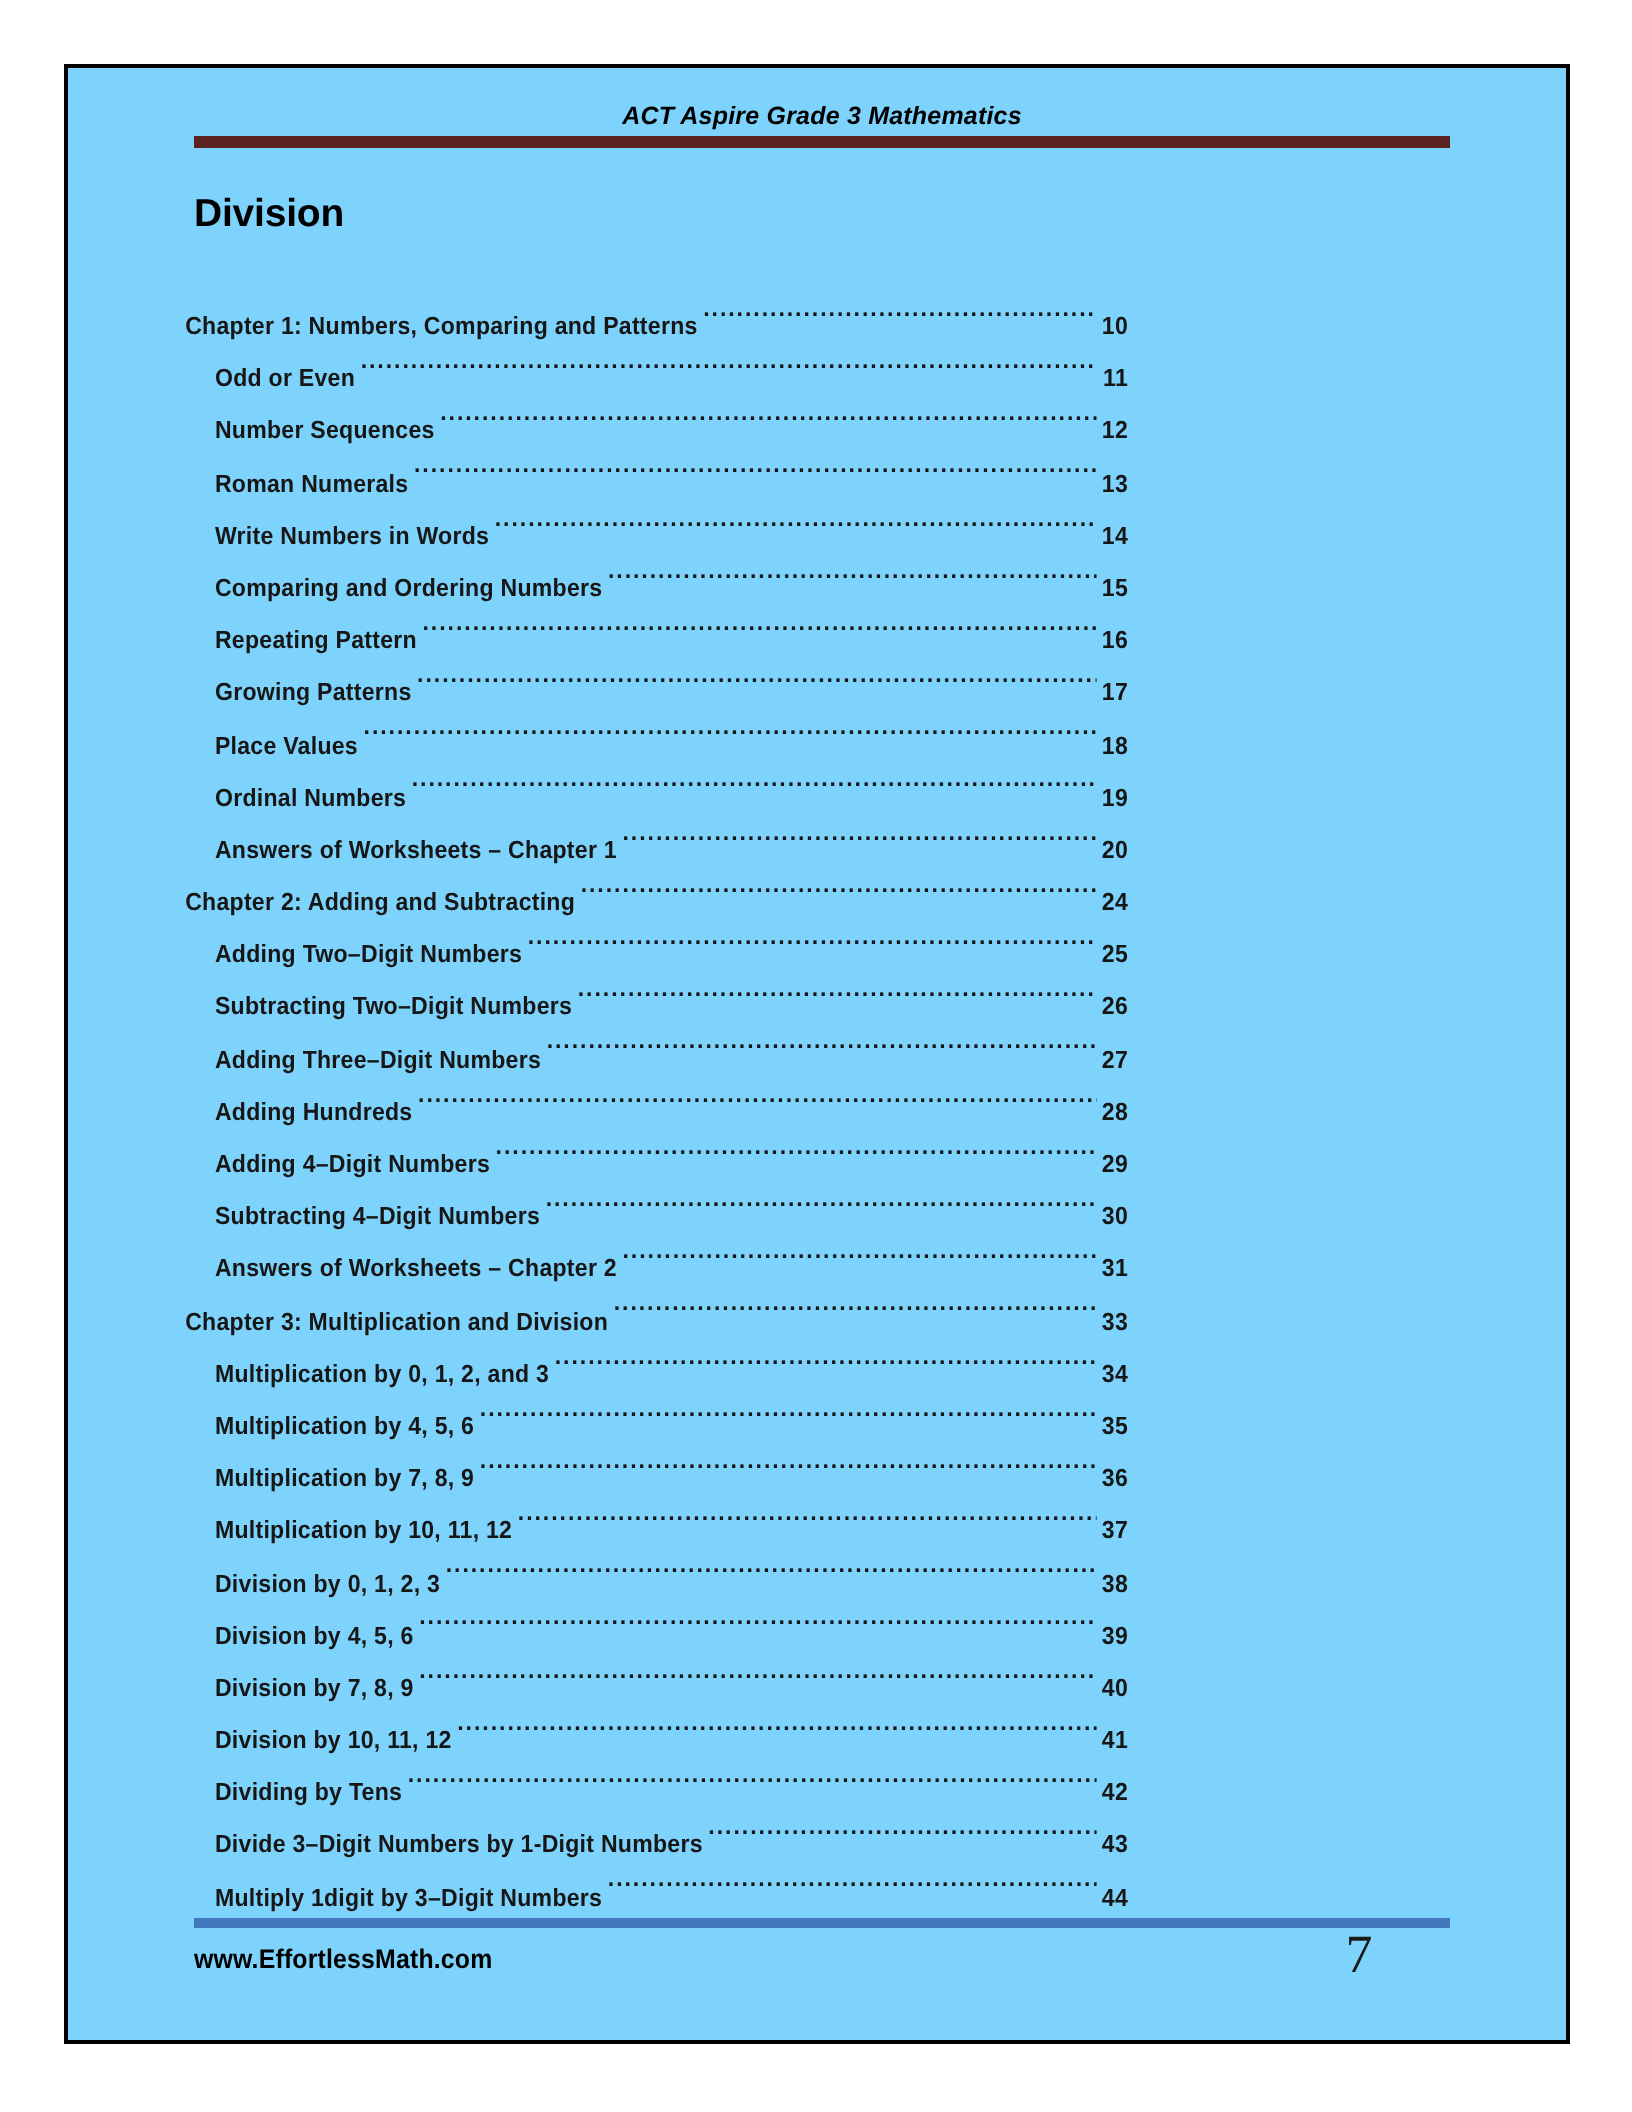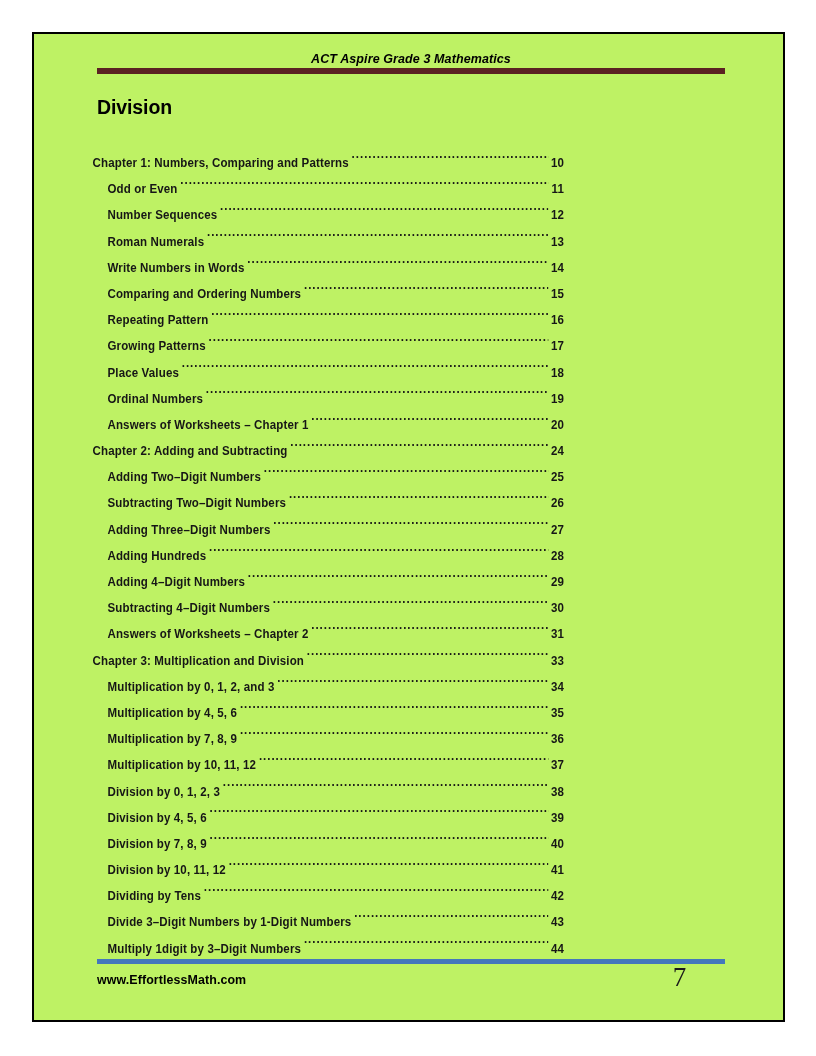--- a/index.html
+++ b/index.html
@@ -15,21 +15,21 @@
   }
 
   
   .page-sheet {
     position: absolute;
     left: 32px;
     top: 32px;
     width: 753px;
     height: 990px;
     border: 2px solid #000000;
-    background: #bef264;
+    background: #7dd3fc;
     box-sizing: border-box;
   }
 
   
   .doc-header {
     position: absolute;
     left: 63px;
     top: 15px;
     width: 628px;
     text-align: center;

